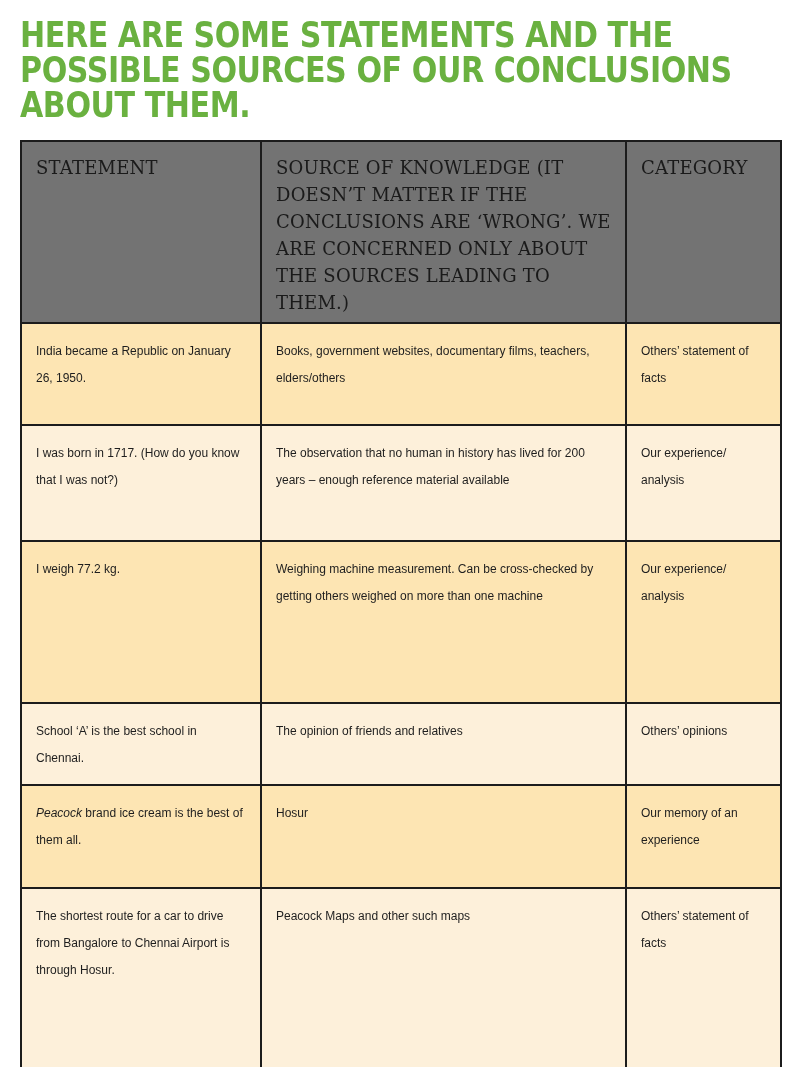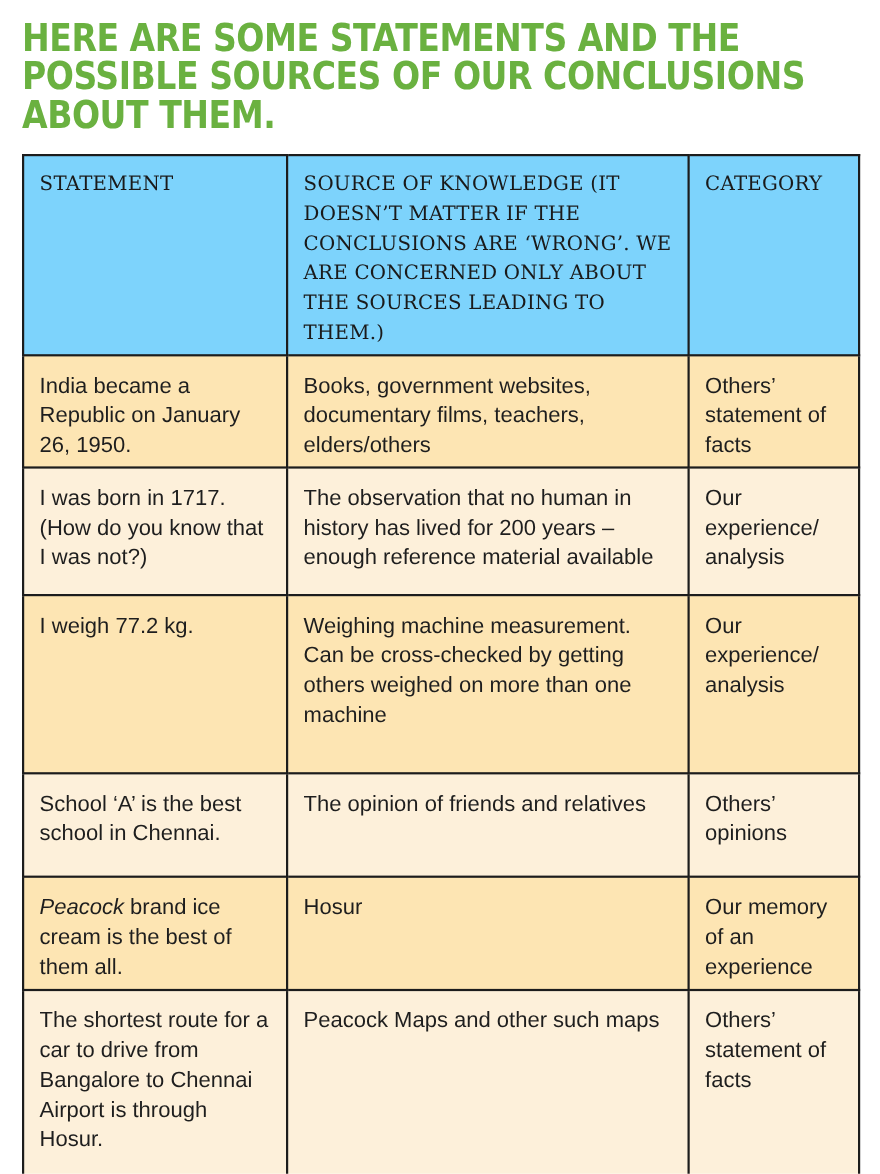--- a/index.html
+++ b/index.html
@@ -14,28 +14,28 @@
   .title div { white-space:nowrap; }
   table {
     position:absolute; left:20px; top:140px; width:760px;
     border-collapse:collapse; table-layout:fixed;
   }
   td, th {
     border:2px solid #1c1c1c; vertical-align:top; text-align:left;
     padding:10px 12px 0 14px;
   }
   th {
-    background:#7dd3fc; height:168px;
+    background:#737373; height:168px;
     font-family:"DejaVu Serif", serif; font-weight:normal;
     font-size:18px; line-height:27px; color:#1a1a1a; letter-spacing:0.2px;
     padding-top:12px;
     margin-top:41px;
   }
   td {
-    font-family:"Liberation Sans", sans-serif; font-size:20px;
+    font-family:"Liberation Sans", sans-serif; font-size:12px;
     line-height:27px; color:#1e1e1e; padding-top:14px;
   }
   tr.dark td { background:#fde5b3; }
   tr.light td { background:#fdf0da; }
   col.c1 { width:240px; } col.c2 { width:365px; } col.c3 { width:155px; }
   .it { font-style:italic; }
 </style>
 </head>
 <body>
 
@@ -67,21 +67,21 @@
     <tr class="light" style="height:116px">
       <td>I was born in 1717. (How do you know that I was not?)</td>
       <td>The observation that no human in history has lived for 200 years – enough reference material available</td>
       <td>Our experience/ analysis</td>
     </tr>
     <tr class="dark" style="height:162px">
       <td>I weigh 77.2 kg.</td>
       <td>Weighing machine measurement. Can be cross-checked by getting others weighed on more than one machine</td>
       <td>Our experience/ analysis</td>
     </tr>
-    <tr class="light" style="height:94px">
+    <tr class="light" style="height:82px">
       <td>School ‘A’ is the best school in Chennai.</td>
       <td>The opinion of friends and relatives</td>
       <td>Others’ opinions</td>
     </tr>
     <tr class="dark" style="height:103px">
       <td><span class="it">Peacock</span><span> brand ice cream is the best of them all.</span></td>
       <td>Hosur</td>
       <td>Our memory of an experience</td>
     </tr>
     <tr class="light" style="height:183px">

